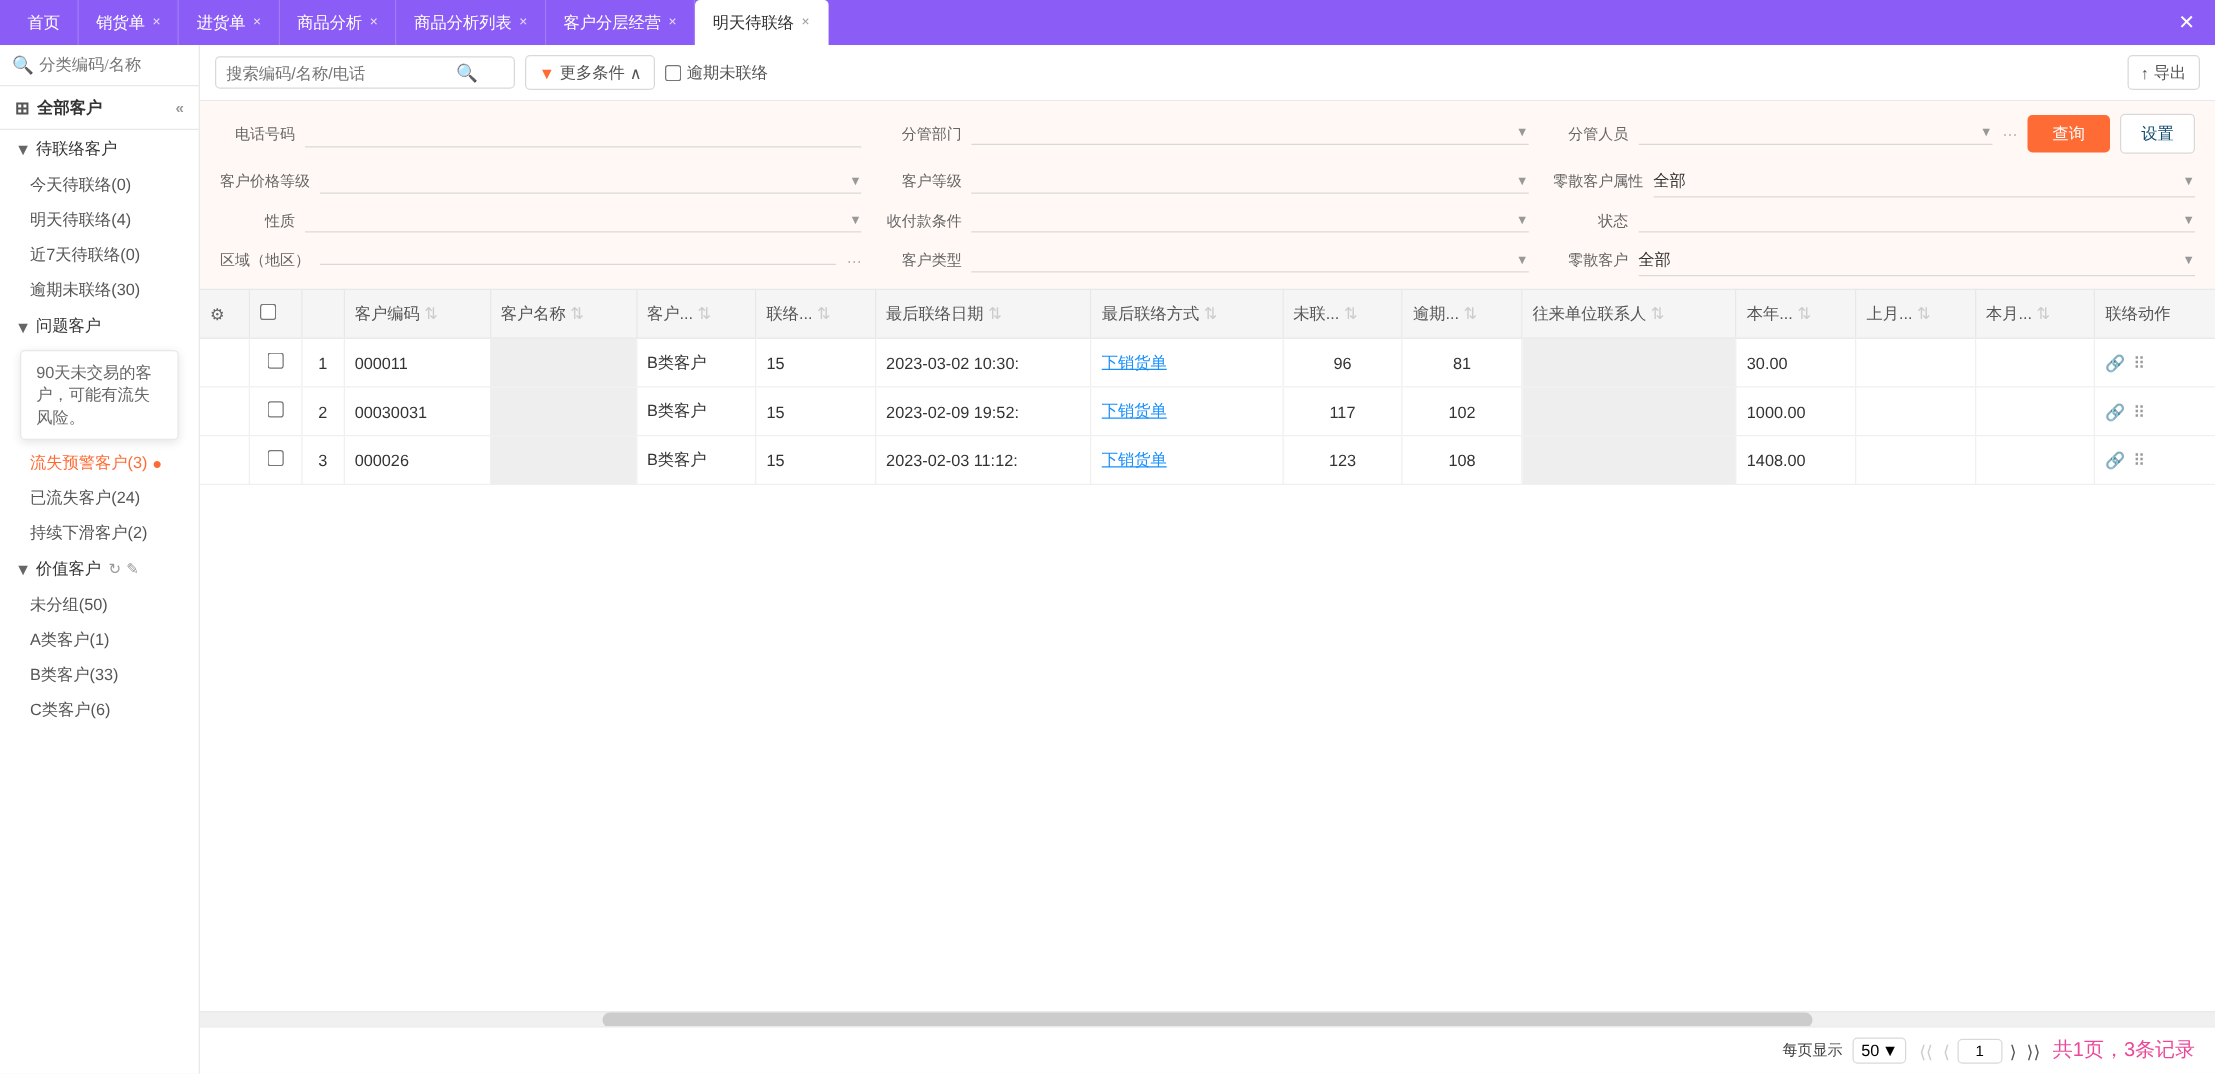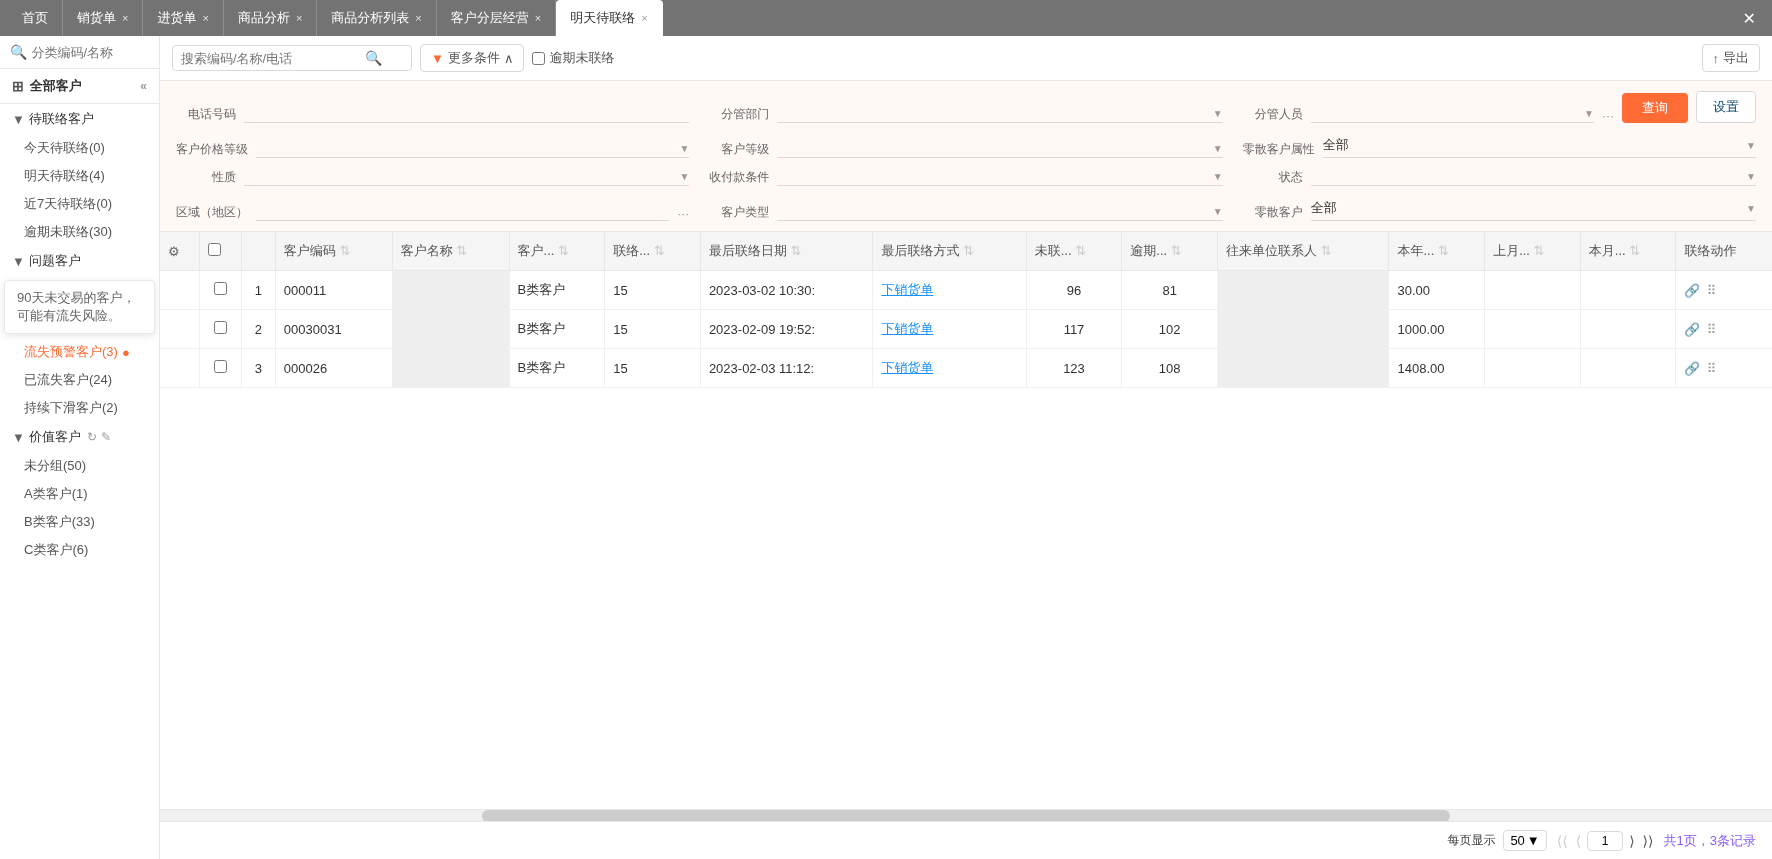--- a/index.html
+++ b/index.html
@@ -1,20 +1,20 @@
 <!DOCTYPE html>
 <html><head>
   <meta charset="utf-8">
   <style>
     * { box-sizing: border-box; margin: 0; padding: 0; font-family: 'Microsoft YaHei', Arial, sans-serif; font-size: 13px; }
     body { background: #f5f5f5; overflow: hidden; }
 
     
     .tab-bar {
-      background: #737373;
+      background: #8b5cf6;
       display: flex;
       align-items: center;
       height: 36px;
       padding: 0 8px;
     }
     .tab-item {
       display: flex; align-items: center;
       padding: 0 14px;
       height: 36px;
       color: #fff;
@@ -55,21 +55,21 @@
       border-right: 1px solid #e8e8e8;
       overflow-y: auto;
       flex-shrink: 0;
     }
     .sidebar-search {
       display: flex; align-items: center;
       padding: 8px 10px;
       border-bottom: 1px solid #e8e8e8;
     }
     .sidebar-search input {
-      border: none; outline: none; font-size: 13px; color: #c2410c; width: 100%;
+      border: none; outline: none; font-size: 13px; color: #c2410c; width: 100%; font-family: Liberation Serif, serif;
     }
     .sidebar-search .search-icon { color: #ccc; font-size: 14px; margin-right: 4px; }
 
     .sidebar-all {
       display: flex; align-items: center;
       padding: 8px 12px;
       font-weight: bold;
       color: #333;
       border-bottom: 1px solid #e8e8e8;
       cursor: pointer;
@@ -96,21 +96,21 @@
     }
     .sidebar-item.active { color: #ff6b35; font-weight: 500; }
 
     .tooltip-box {
       background: #fff;
       border: 1px solid #e8e8e8;
       border-radius: 4px;
       padding: 8px 12px;
       font-size: 12px;
       color: #666;
-      margin: 4px 4px;
+      margin: 4px 16px;
       box-shadow: 0 2px 8px rgba(0,0,0,0.1);
     }
 
     
     .content-area {
       flex: 1;
       display: flex;
       flex-direction: column;
       overflow: hidden;
       background: #fff;
@@ -166,21 +166,21 @@
     .advanced-filter {
       background: #fff8f5;
       border-bottom: 1px solid #e8e8e8;
       padding: 10px 16px;
       display: grid;
       grid-template-columns: repeat(3, 1fr);
       gap: 10px 20px;
       flex-shrink: 0;
     }
     .filter-row {
-      display: flex; align-items: flex-end; gap: 8px;
+      display: flex; align-items: center; gap: 8px;
     }
     .filter-label {
       color: #666; font-size: 12px; white-space: nowrap; min-width: 60px; text-align: right;
     }
     .filter-input {
       flex: 1;
       border: none;
       border-bottom: 1px solid #d9d9d9;
       outline: none;
       font-size: 13px;
@@ -274,21 +274,21 @@
       border: 1px solid #d9d9d9; border-radius: 4px;
       padding: 2px 6px; font-size: 12px; display: flex; align-items: center; gap: 2px; cursor: pointer;
     }
     .footer-nav { display: flex; align-items: center; gap: 4px; }
     .footer-nav span { cursor: pointer; color: #555; font-size: 14px; padding: 0 2px; }
     .footer-nav span.disabled { color: #ccc; }
     .footer-page-input {
       border: 1px solid #d9d9d9; border-radius: 4px;
       padding: 2px 6px; width: 36px; text-align: center; font-size: 12px;
     }
-    .footer-info { color: #8b5cf6; font-size: 13px; }
+    .footer-info { color: #ec4899; font-size: 16px; }
   </style>
 </head>
 <body>
 
 <div class="tab-bar">
   <div class="tab-item">
     <span>首页</span>
   </div>
   <div class="tab-item">
     <span>销货单</span>

